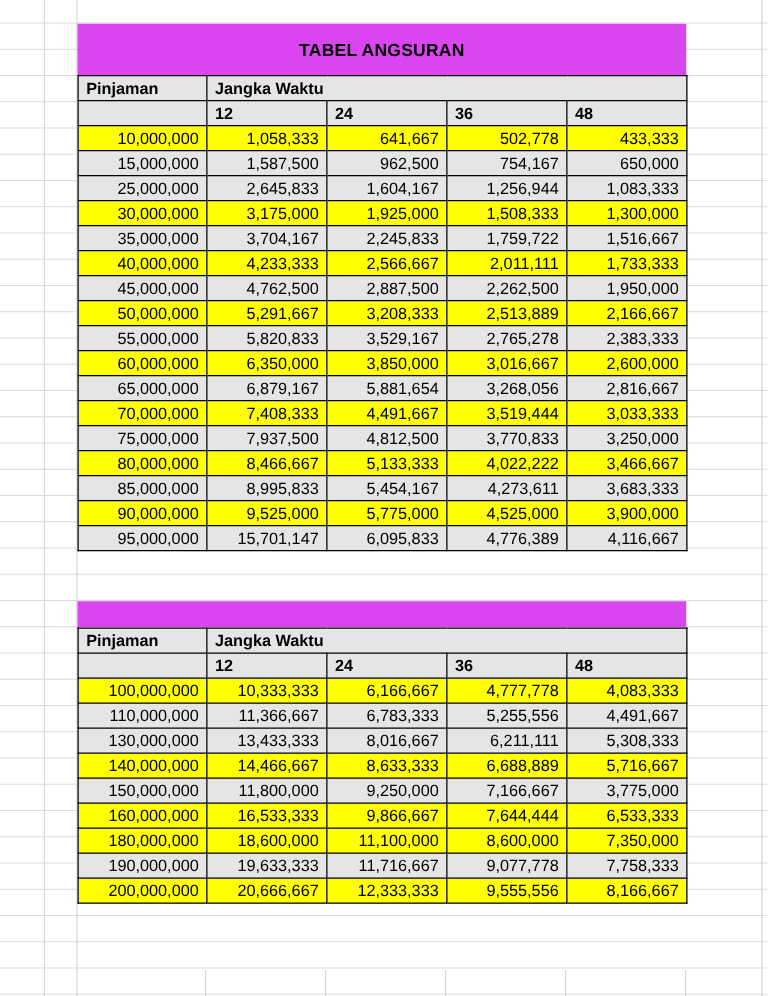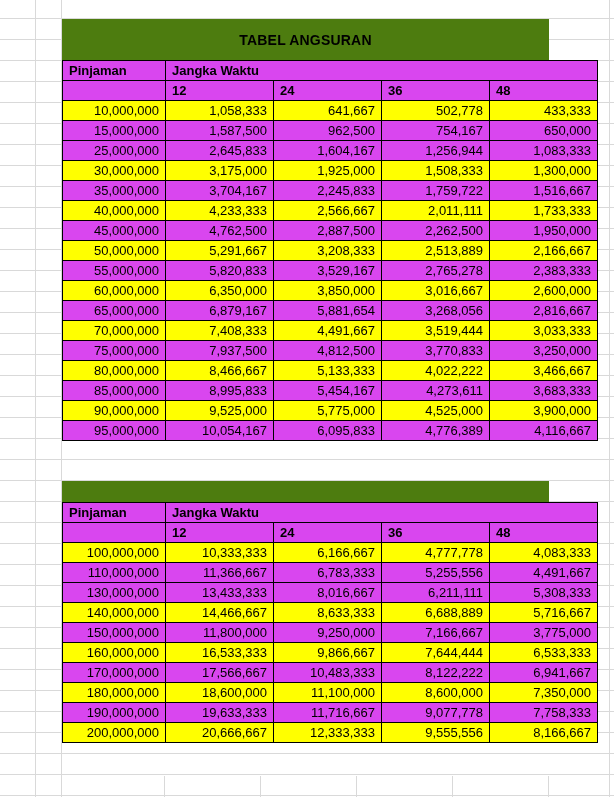--- a/index.html
+++ b/index.html
@@ -16,21 +16,21 @@
   
   .grid {
     position: absolute; inset: 0;
     background:
       linear-gradient(var(--grid), var(--grid)) 35px 0 / 1px 100% no-repeat,
       linear-gradient(var(--grid), var(--grid)) 61px 0 / 1px 100% no-repeat,
       linear-gradient(var(--grid), var(--grid)) 609px 0 / 1px 100% no-repeat,
       linear-gradient(to bottom, var(--grid) 0 1px, transparent 1px) 0 18px / 100% 21px repeat-y;
   }
 
-  .cover { position: absolute; background: #4d7c0f; }
+  .cover { position: absolute; background: #d946ef; }
 
   #title-area {
     left: 62px; top: 19px; width: 487px; height: 41px;
     display: flex; align-items: center; justify-content: center;
   }
   #title {
     font-weight: bold; font-size: 14px; letter-spacing: .2px;
   }
 
   #gap { left: 62px; top: 481px; width: 487px; height: 21px; }
@@ -40,23 +40,23 @@
     background:
       linear-gradient(var(--grid), var(--grid)) 102px 0 / 1px 100% no-repeat,
       linear-gradient(var(--grid), var(--grid)) 198px 0 / 1px 100% no-repeat,
       linear-gradient(var(--grid), var(--grid)) 294px 0 / 1px 100% no-repeat,
       linear-gradient(var(--grid), var(--grid)) 390px 0 / 1px 100% no-repeat,
       linear-gradient(var(--grid), var(--grid)) 486px 0 / 1px 100% no-repeat;
   }
 
   table.angsuran {
     position: absolute; left: 62px;
-    width: 536px;
+    width: 488px;
     border-collapse: collapse; table-layout: fixed;
-    background: #d946ef;
+    background: #e5e5e5;
     font-size: 13px;
   }
   #table1 { top: 60px; }
   #table2 { top: 502px; }
   col.c0 { width: 103px; }
 
   table.angsuran th, table.angsuran td {
     border: 1px solid var(--border);
     height: 20px;
     padding: 0 6px;
@@ -207,21 +207,21 @@
       </tr>
       <tr class="hl">
         <td>90,000,000</td>
         <td>9,525,000</td>
         <td>5,775,000</td>
         <td>4,525,000</td>
         <td>3,900,000</td>
       </tr>
       <tr>
         <td>95,000,000</td>
-        <td>10,054,167</td>
+        <td>15,701,147</td>
         <td>6,095,833</td>
         <td>4,776,389</td>
         <td>4,116,667</td>
       </tr>
     </tbody>
 </table>
 
 <div class="cover" id="gap"></div>
 
 <table class="angsuran" id="table2">
@@ -281,27 +281,20 @@
         <td>7,166,667</td>
         <td>3,775,000</td>
       </tr>
       <tr class="hl">
         <td>160,000,000</td>
         <td>16,533,333</td>
         <td>9,866,667</td>
         <td>7,644,444</td>
         <td>6,533,333</td>
       </tr>
-      <tr>
-        <td>170,000,000</td>
-        <td>17,566,667</td>
-        <td>10,483,333</td>
-        <td>8,122,222</td>
-        <td>6,941,667</td>
-      </tr>
       <tr class="hl">
         <td>180,000,000</td>
         <td>18,600,000</td>
         <td>11,100,000</td>
         <td>8,600,000</td>
         <td>7,350,000</td>
       </tr>
       <tr>
         <td>190,000,000</td>
         <td>19,633,333</td>

